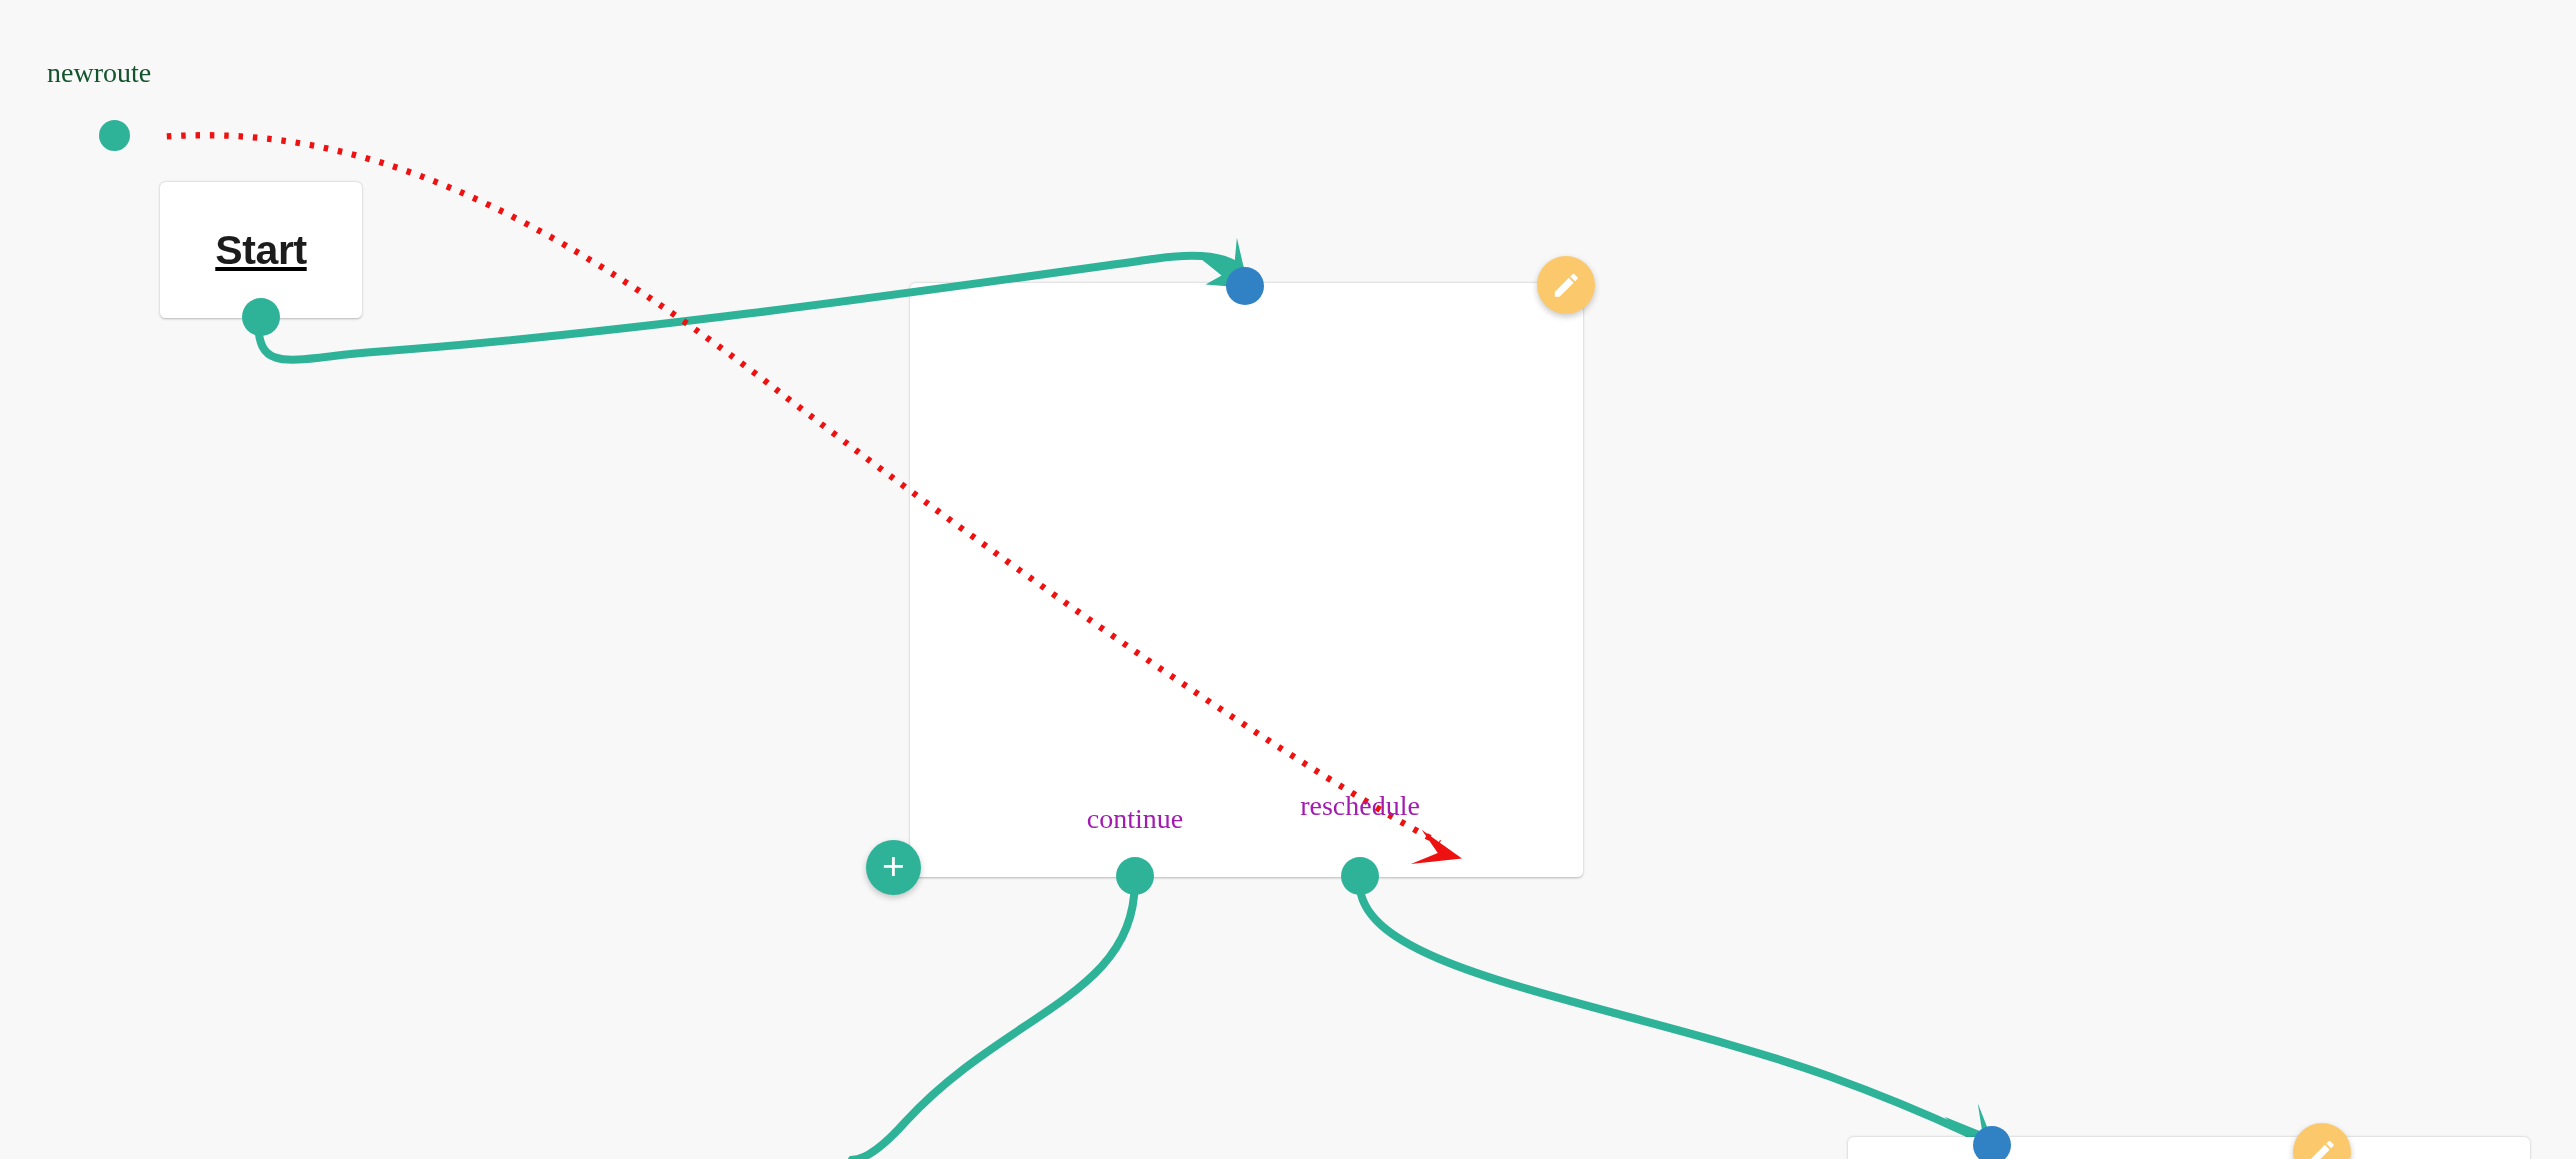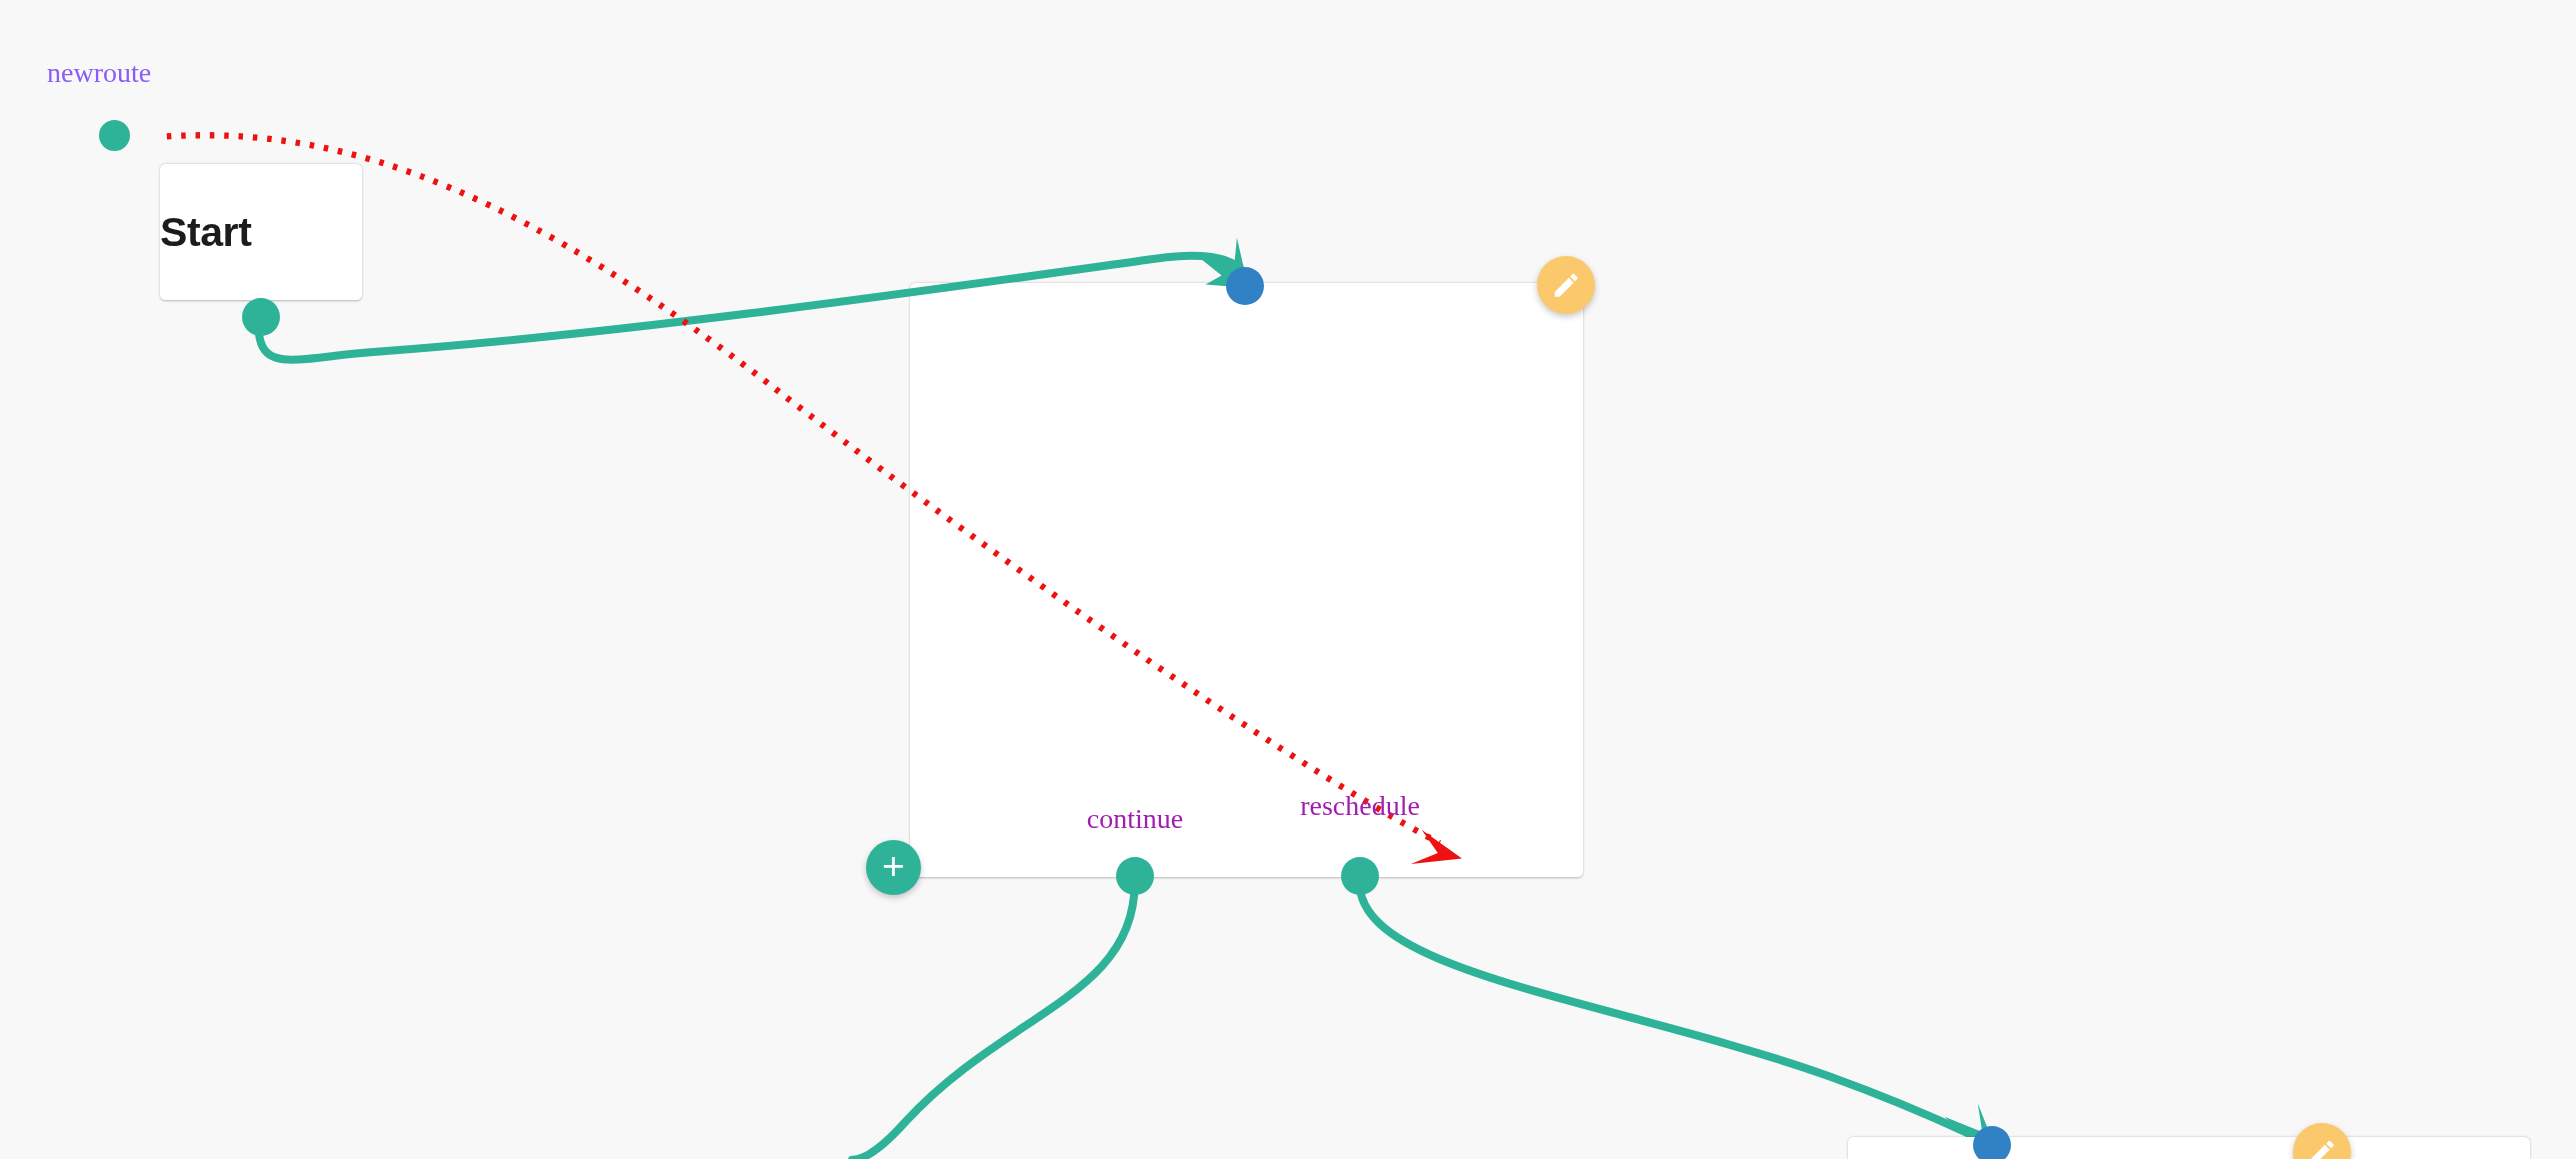--- a/index.html
+++ b/index.html
@@ -41,25 +41,27 @@
   .node-card {
     position: absolute;
     background: #ffffff;
     border-radius: 5.4px;
     box-shadow: 0 0.9px 2.7px rgba(0,0,0,0.18), 0 0.9px 1.8px rgba(0,0,0,0.10);
     z-index: 2;
     box-sizing: border-box;
   }
   .node-start {
     left: 160px;
-    top: 164px;
+    top: 182px;
     width: 202px;
     height: 136px;
     display: flex;
     align-items: center;
+    justify-content: center;
+    text-decoration: underline;
   }
   .node-start .node-title {
     font-family: "Liberation Sans", sans-serif;
     font-size: 41px;
     font-weight: bold;
     color: #1c1c1c;
     letter-spacing: -0.4px;
   }
   .node-main {
     left: 910px;
@@ -91,21 +93,21 @@
     width: 34px;
     height: 34px;
     z-index: 4;
   }
 
   
   .route-label {
     position: absolute;
     font-family: "Liberation Serif", serif;
     font-size: 28px;
-    color: #8b5cf6;
+    color: #14532d;
     white-space: nowrap;
     z-index: 7;
   }
 
   
   .port-label {
     position: absolute;
     font-family: "Liberation Serif", serif;
     font-size: 28px;
     color: #a21caf;

